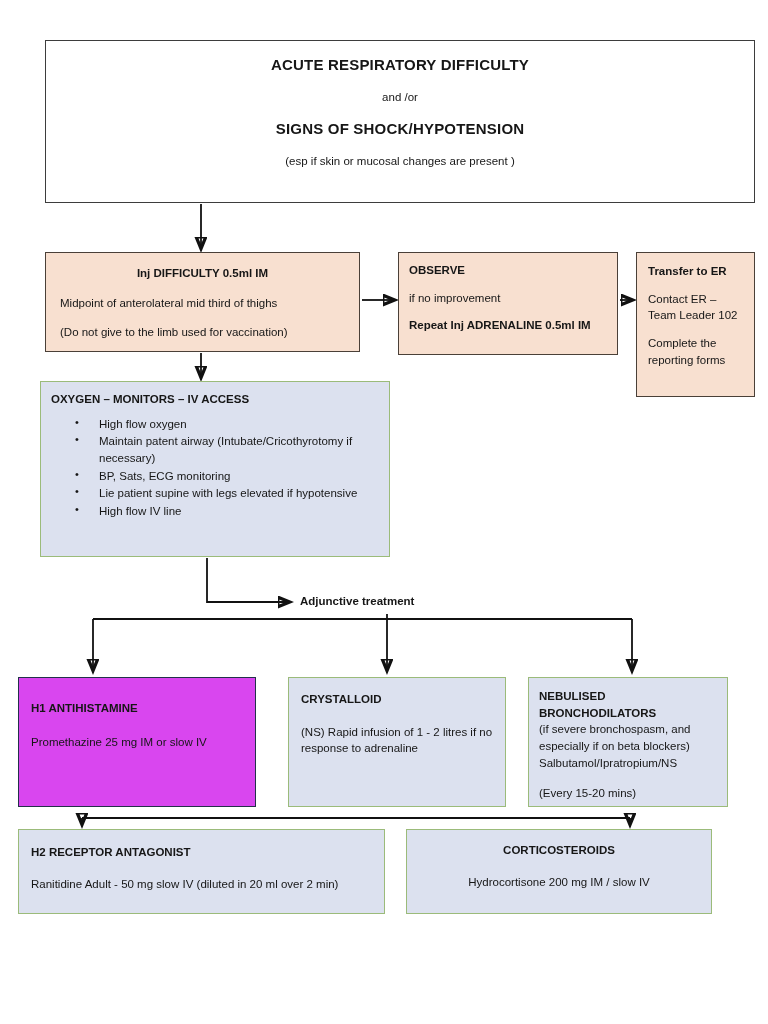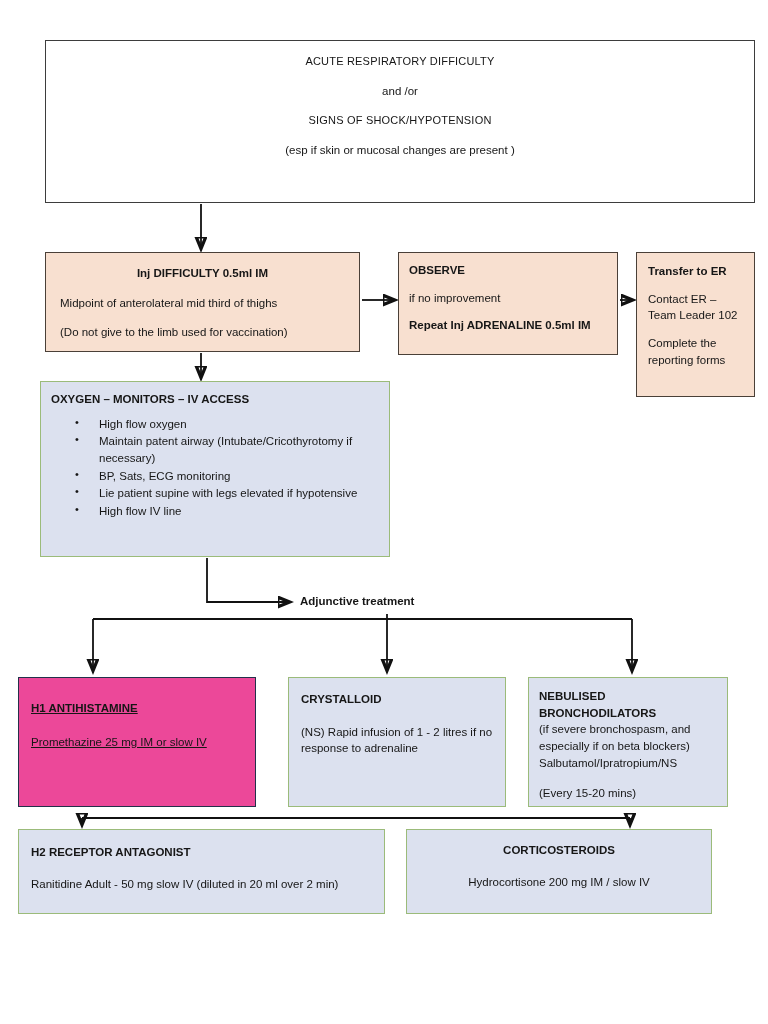--- a/index.html
+++ b/index.html
@@ -35,21 +35,21 @@
   }
   
   #box-presentation {
     left: 45px; top: 40px; width: 710px; height: 163px;
     border: 1.5px solid #3d3d3d;
     background: #ffffff;
     text-align: center;
     padding: 13px 10px 0 10px;
   }
   #box-presentation p { margin-bottom: 13px; }
-  #box-presentation .hdr { font-weight: normal; font-size: 11px; letter-spacing: .2px; }
+  #box-presentation .hdr { font-weight: bold; font-size: 15px; letter-spacing: .2px; }
 
   
   .peach {
     background: #F8E0D0;
     border: 1.3px solid #4a4038;
   }
   #box-adrenaline {
     left: 45px; top: 252px; width: 315px; height: 100px;
     padding: 12px 14px 0 14px;
   }
@@ -67,23 +67,22 @@
     padding: 10px 10px 0 11px;
   }
   #box-transfer p { margin-bottom: 11px; }
 
   
   .bluegreen {
     background: #DCE1EF;
     border: 1.3px solid #9BBB7A;
   }
   .bluenavy {
-    background: #ec4899;
+    background: #d946ef;
     border: 1.6px solid #23304a;
-    text-decoration: underline;
   }
   #box-oxygen {
     left: 40px; top: 381px; width: 350px; height: 176px;
     padding: 9px 6px 0 10px;
   }
   #box-oxygen ul {
     margin: 8px 0 0 0;
     padding-left: 48px;
     list-style: none;
   }

